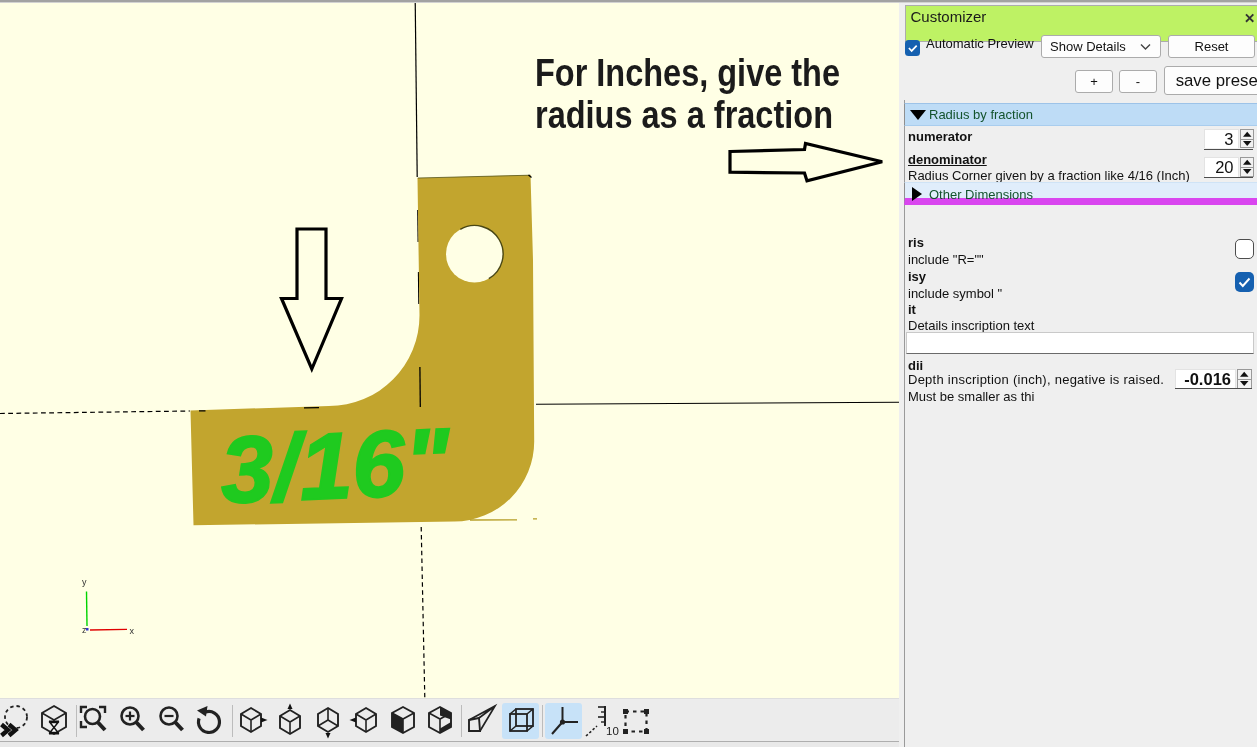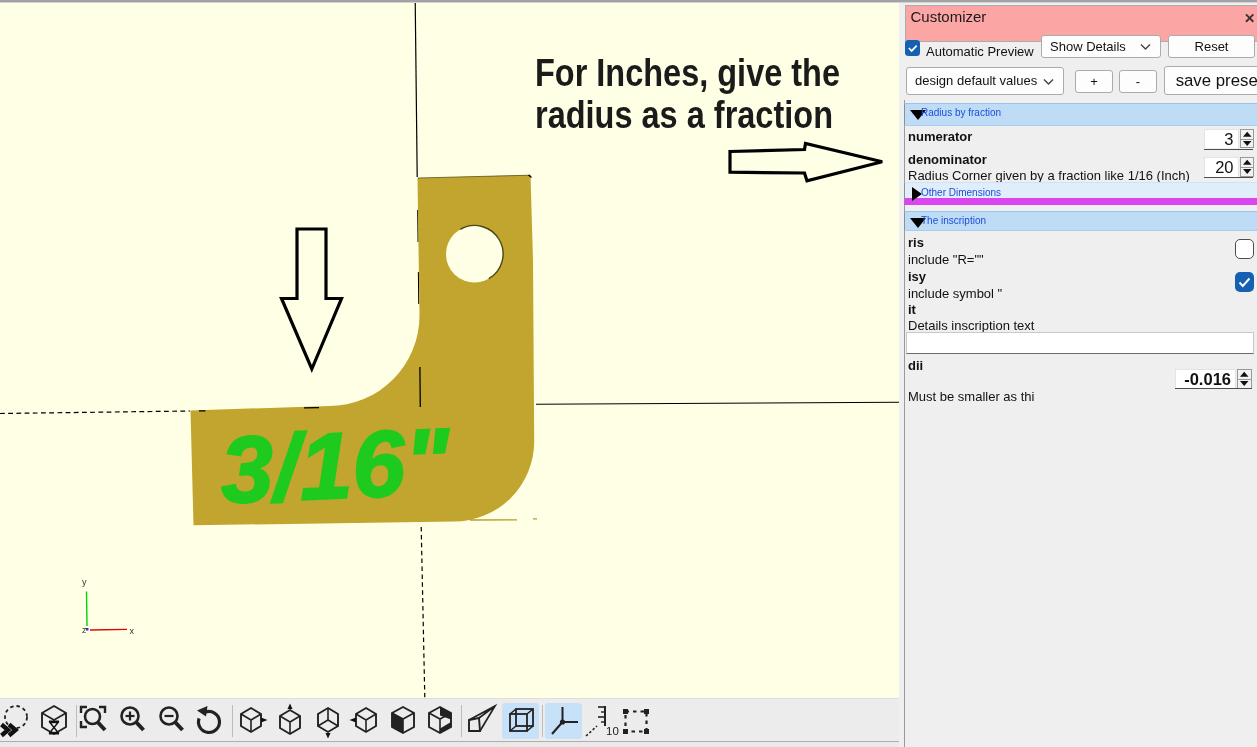--- a/index.html
+++ b/index.html
@@ -8,36 +8,36 @@
 #topedge { position:absolute; left:0; top:0; width:1257px; height:2px; background:#a2a2a2; z-index:50; }
 #topedge2 { position:absolute; left:0; top:2px; width:1257px; height:1px; background:#d2d2d2; z-index:50; }
 #viewport { position:absolute; left:0; top:0; width:899px; height:698px; background:#ffffe5; }
 #toolbar { position:absolute; left:0; top:698px; width:904px; height:43px; background:#ececec; border-top:1px solid #dedede; }
 #bottomstrip { position:absolute; left:0; top:741px; width:904px; height:6px; background:#e9e9e9; border-top:1px solid #aeaeae; }
 #panel { position:absolute; left:899px; top:0; width:358px; height:747px; background:#efefef; }
 .tb-sep { position:absolute; top:6px; width:1px; height:32px; background:#bcbcbc; }
 .tb-ico { position:absolute; top:4px; width:36px; height:36px; display:flex; align-items:flex-start; justify-content:center; }
 .tb-hl { background:#c7e2f8; border-radius:3px; }
 
-.ptitle { position:absolute; left:5.5px; top:5px; right:0; height:37px; background:#fca5a5; border:1px solid #acacac; border-right:none; font-size:15px; color:#1a1a1a; line-height:21px; padding-left:5px; }
+.ptitle { position:absolute; left:5.5px; top:5px; right:0; height:37px; background:#bef264; border:1px solid #acacac; border-right:none; font-size:15px; color:#1a1a1a; line-height:21px; padding-left:5px; }
 .pclose { position:absolute; right:-2px; top:1.5px; width:15px; height:16px; font-size:13.5px; font-weight:bold; color:#333; font-family:"Liberation Sans"; }
 .cbox { position:absolute; width:19.2px; height:20px; border-radius:5px; }
 .cbox.off { background:#fff; border:1.6px solid #4d4d4d; }
 .cbox.on { background:#1560b0; }
 .cbox.sm { width:15.6px; height:16px; border-radius:3.5px; }
 .wbtn { position:absolute; background:#fdfdfd; border:1px solid #ababab; border-radius:3px; font-size:13px; color:#111; text-align:center; }
 .combo { position:absolute; background:#fdfdfd; border:1px solid #ababab; border-radius:3px; font-size:13px; color:#111; }
 .lbl { position:absolute; font-size:13px; color:#111; white-space:nowrap; }
 .b { font-weight:bold; }
 .secbar { position:absolute; left:5px; right:0; }
 .sec-dark { background:#bedcf6; border-top:1px solid #9dc3e8; border-bottom:1px solid #a9cdee; border-left:1px solid #8f8f8f; }
 .sec-light { background:#e0edfb; border-top:1px solid #cfe3f6; border-bottom:7px solid #d946ef; border-left:1px solid #8f8f8f; }
 .tri-d { position:absolute; width:0; height:0; border-left:8.5px solid transparent; border-right:8.5px solid transparent; border-top:10px solid #000; }
 .tri-r { position:absolute; width:0; height:0; border-top:7.5px solid transparent; border-bottom:7.5px solid transparent; border-left:10px solid #000; }
-.sectxt { position:absolute; left:16px; font-size:10px; color:#1d4ed8; }
+.sectxt { position:absolute; left:24px; font-size:13px; color:#14532d; }
 .spinfield { position:absolute; background:#fff; border:1px solid #e3e3e3; border-bottom:none; font-size:16.5px; color:#111; text-align:right; padding-right:4px; }
 .spinbtn { position:absolute; width:14.5px; background:#f2f2f2; border:1px solid #999; }
 .spinbtn .mid { position:absolute; left:0; top:9px; width:100%; height:1px; background:#999; }
 .spinunder { position:absolute; height:1px; background:#4d4d4d; }
 .formleft { position:absolute; left:904px; top:100px; width:1px; height:647px; background:#9a9a9a; }
 .inputfield { position:absolute; background:#fff; border:1px solid #c9c9c9; border-bottom:1px solid #6a6a6a; }
 </style>
 </head>
 <body>
 <div id="viewport">
@@ -237,83 +237,75 @@
 </div>
 <div id="bottomstrip"></div>
 <div id="panel">
   <div class="ptitle">Customizer<span class="pclose">✕</span></div>
 
   <div class="cbox on sm" style="left:5.8px; top:39.5px;">
     <svg width="15.6" height="16" viewBox="0 0 16 16">
         <polyline points="4,8 6.8,11 12,5.5" fill="none" stroke="#fff" stroke-width="1.7"></polyline>
       </svg>
   </div>
-  <div class="lbl" style="left:27px; top:44px;">Automatic Preview</div>
+  <div class="lbl" style="left:27px; top:36px;">Automatic Preview</div>
   <div class="combo" style="left:142px; top:35px; width:120px; height:23px; line-height:21px; padding-left:8px;">Show Details
     <svg style="position:absolute; right:9px; top:7px;" width="11" height="8" viewBox="0 0 11 8">
         <polyline points="1,1.5 5.5,6 10,1.5" fill="none" stroke="#444" stroke-width="1.4"></polyline>
       </svg>
   </div>
   <div class="wbtn" style="left:269px; top:35px; width:87px; height:23px; line-height:21px;">Reset</div>
 
-  <div class="combo" style="left:7px; top:67px; width:158px; height:28px; line-height:26px; padding-left:8px;">design default values
-    <svg style="position:absolute; right:9px; top:10px;" width="11" height="8" viewBox="0 0 11 8">
-        <polyline points="1,1.5 5.5,6 10,1.5" fill="none" stroke="#444" stroke-width="1.4"></polyline>
-      </svg>
-  </div>
   <div class="wbtn" style="left:176px; top:70px; width:38px; height:23px; line-height:21px;">+</div>
   <div class="wbtn" style="left:220px; top:70px; width:38px; height:23px; line-height:21px;">-</div>
   <div class="wbtn" style="left:265px; top:66px; width:110px; height:29px; line-height:27px; font-size:16.8px;">save preset</div>
 
   <div class="formleft" style="left:5px;"></div>
   <div class="secbar sec-dark" style="top:103px; height:22.5px;">
     <div class="tri-d" style="left:4.5px; top:6px;"></div>
     <div class="sectxt" style="top:3px;">Radius by fraction</div>
   </div>
   <div class="lbl b" style="left:9px; top:129px;">numerator</div>
   <div class="spinfield" style="left:305px; top:128.8px; width:34.5px; height:19.7px; line-height:18px;">3</div>
   <div class="spinbtn" style="left:340.5px; top:128.8px; height:19.7px;">
     <div class="mid"></div><svg width="12.5" height="18" viewBox="0 0 12.5 18" style="position:relative;z-index:2">
         <path d="M 6.2,1.8 L 10.5,6.8 L 2,6.8 Z" fill="#111"></path>
         <path d="M 6.2,16 L 10.5,11 L 2,11 Z" fill="#111"></path>
       </svg>
   </div>
   <div class="spinunder" style="left:305px; top:148.5px; width:49px;"></div>
-  <div class="lbl b" style="left:9px; top:152px;">denominator</div>
-  <div class="lbl" style="left:9px; top:167.5px;">Radius Corner given by a fraction like 1/16 (Inch)</div>
+  <div class="lbl b" style="left:9px; top:152px;text-decoration:underline;">denominator</div>
+  <div class="lbl" style="left:9px; top:167.5px;">Radius Corner given by a fraction like 4/16 (Inch)</div>
   <div class="spinfield" style="left:305px; top:157.3px; width:34.5px; height:19.7px; line-height:18px;">20</div>
   <div class="spinbtn" style="left:340.5px; top:157.3px; height:19.7px;">
     <div class="mid"></div><svg width="12.5" height="18" viewBox="0 0 12.5 18" style="position:relative;z-index:2">
         <path d="M 6.2,1.8 L 10.5,6.8 L 2,6.8 Z" fill="#111"></path>
         <path d="M 6.2,16 L 10.5,11 L 2,11 Z" fill="#111"></path>
       </svg>
   </div>
   <div class="spinunder" style="left:305px; top:177px; width:49px;"></div>
   <div class="secbar sec-light" style="top:182px; height:23px;">
     <div class="tri-r" style="left:7px; top:4px;"></div>
     <div class="sectxt" style="top:3.5px;">Other Dimensions</div>
-  </div>
-  <div class="secbar sec-dark" style="top:211px; height:20px;">
-    <div class="tri-d" style="left:4.5px; top:5.5px;"></div>
-    <div class="sectxt" style="top:2.5px;">The inscription</div>
   </div>
   <div class="lbl b" style="left:9px; top:235px;">ris</div>
   <div class="lbl" style="left:9px; top:252px;">include "R=""</div>
   <div class="cbox off" style="left:335.8px; top:239.4px;"></div>
   <div class="lbl b" style="left:9px; top:269px;">isy</div>
   <div class="lbl" style="left:9px; top:286px;">include symbol "</div>
   <div class="cbox on" style="left:335.8px; top:272px;">
     <svg width="19" height="20" viewBox="0 0 19 20">
         <polyline points="4.5,10.5 7.8,14 14.5,6.5" fill="none" stroke="#fff" stroke-width="1.9"></polyline>
       </svg>
   </div>
   <div class="lbl b" style="left:9px; top:302px;">it</div>
   <div class="lbl" style="left:9px; top:317.5px;">Details inscription text</div>
   <div class="inputfield" style="left:7px; top:332px; width:348px; height:22px;"></div>
   <div class="lbl b" style="left:9px; top:358px;">dii</div>
+  <div class="lbl" style="left:9px; top:372px; letter-spacing:0.25px;">Depth inscription (inch), negative is raised.</div>
   <div class="spinfield" style="left:275.5px; top:369px; width:61.5px; height:19.5px; line-height:18px;font-weight:bold;">-0.016</div>
   <div class="spinbtn" style="left:338px; top:369px; height:19.5px;">
     <div class="mid"></div><svg width="12.5" height="18" viewBox="0 0 12.5 18" style="position:relative;z-index:2">
         <path d="M 6.2,1.8 L 10.5,6.8 L 2,6.8 Z" fill="#111"></path>
         <path d="M 6.2,16 L 10.5,11 L 2,11 Z" fill="#111"></path>
       </svg>
   </div>
   <div class="spinunder" style="left:275.5px; top:388.3px; width:77px;"></div>
   <div class="lbl" style="left:9px; top:388.5px;">Must be smaller as thi</div>
 </div>

